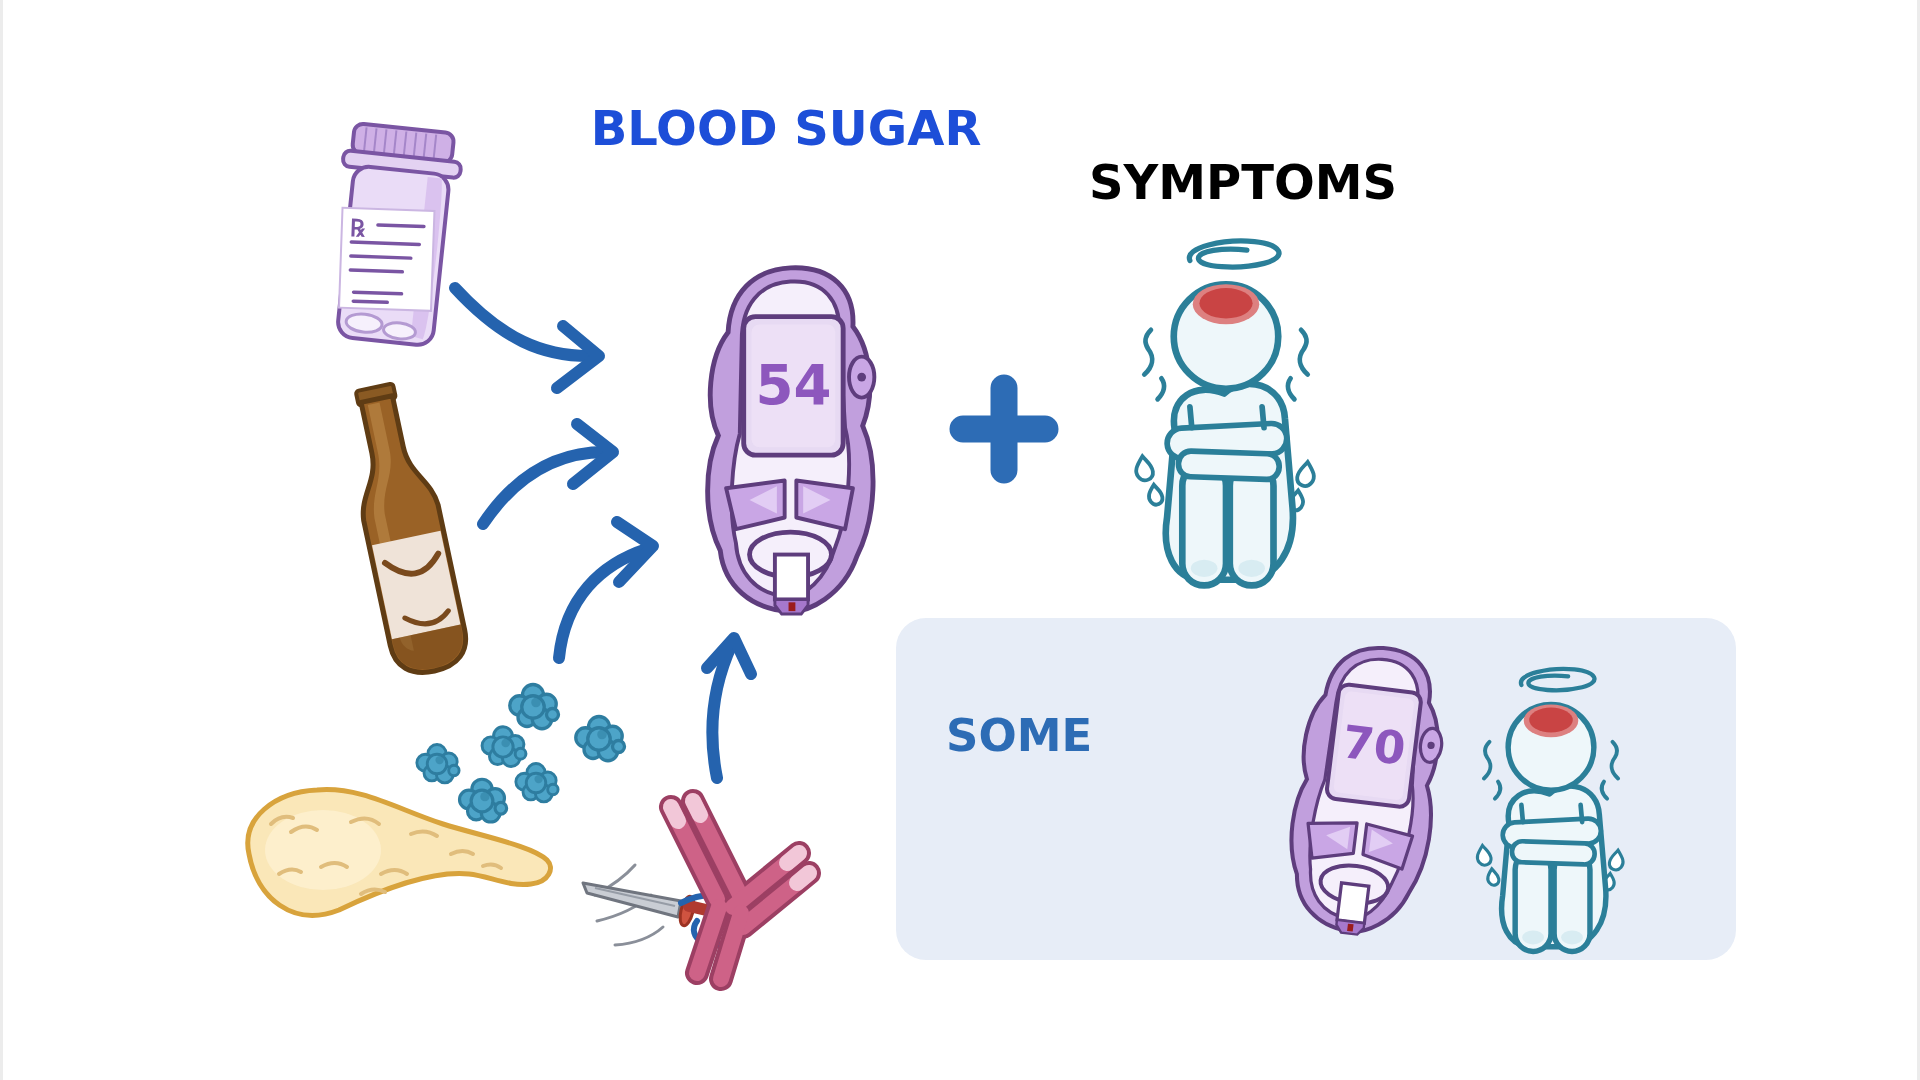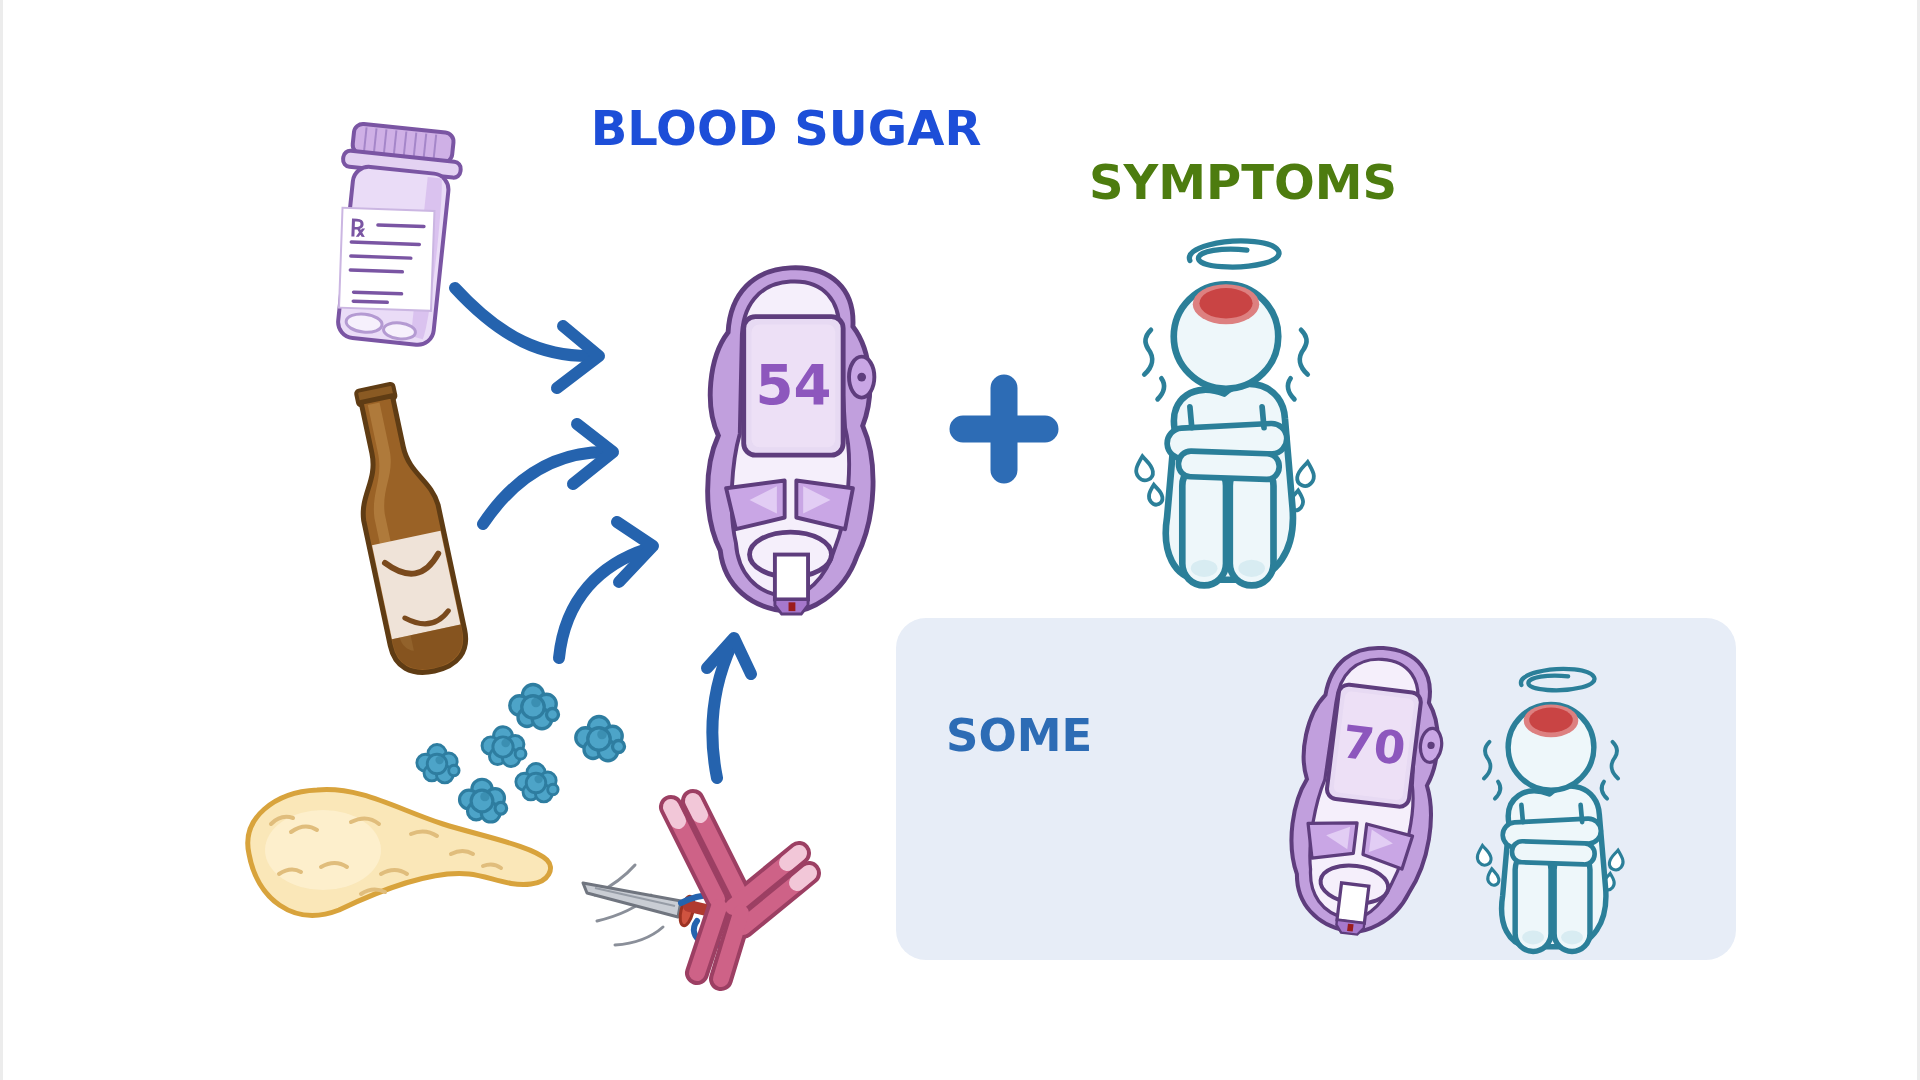--- a/index.html
+++ b/index.html
@@ -13,21 +13,21 @@
   .title {
     top:38px; left:0; width:100%; text-align:center;
     font-size:64px; font-weight:bold; color:#1d4e91; letter-spacing:1px;
   }
   .definition {
     top:102px; left:533px; width:500px; text-align:center;
     font-size:48px; font-weight:bold; color:#1d4ed8; line-height:1.10;
   }
   .symptoms-label {
     top:154px; left:1070px; width:340px; text-align:center;
-    font-size:48px; font-weight:bold; color:#4d7c0f;
+    font-size:48px; font-weight:bold; color:#000000;
   }
   .panel {
     left:893px; top:618px; width:840px; height:342px;
     background:#e7edf7; border-radius:30px;
   }
   .panel-label {
     position:absolute; left:50px; top:92px;
     font-size:45px; font-weight:bold; color:#2d6cb5; line-height:1.16;
     white-space:nowrap;
   }

